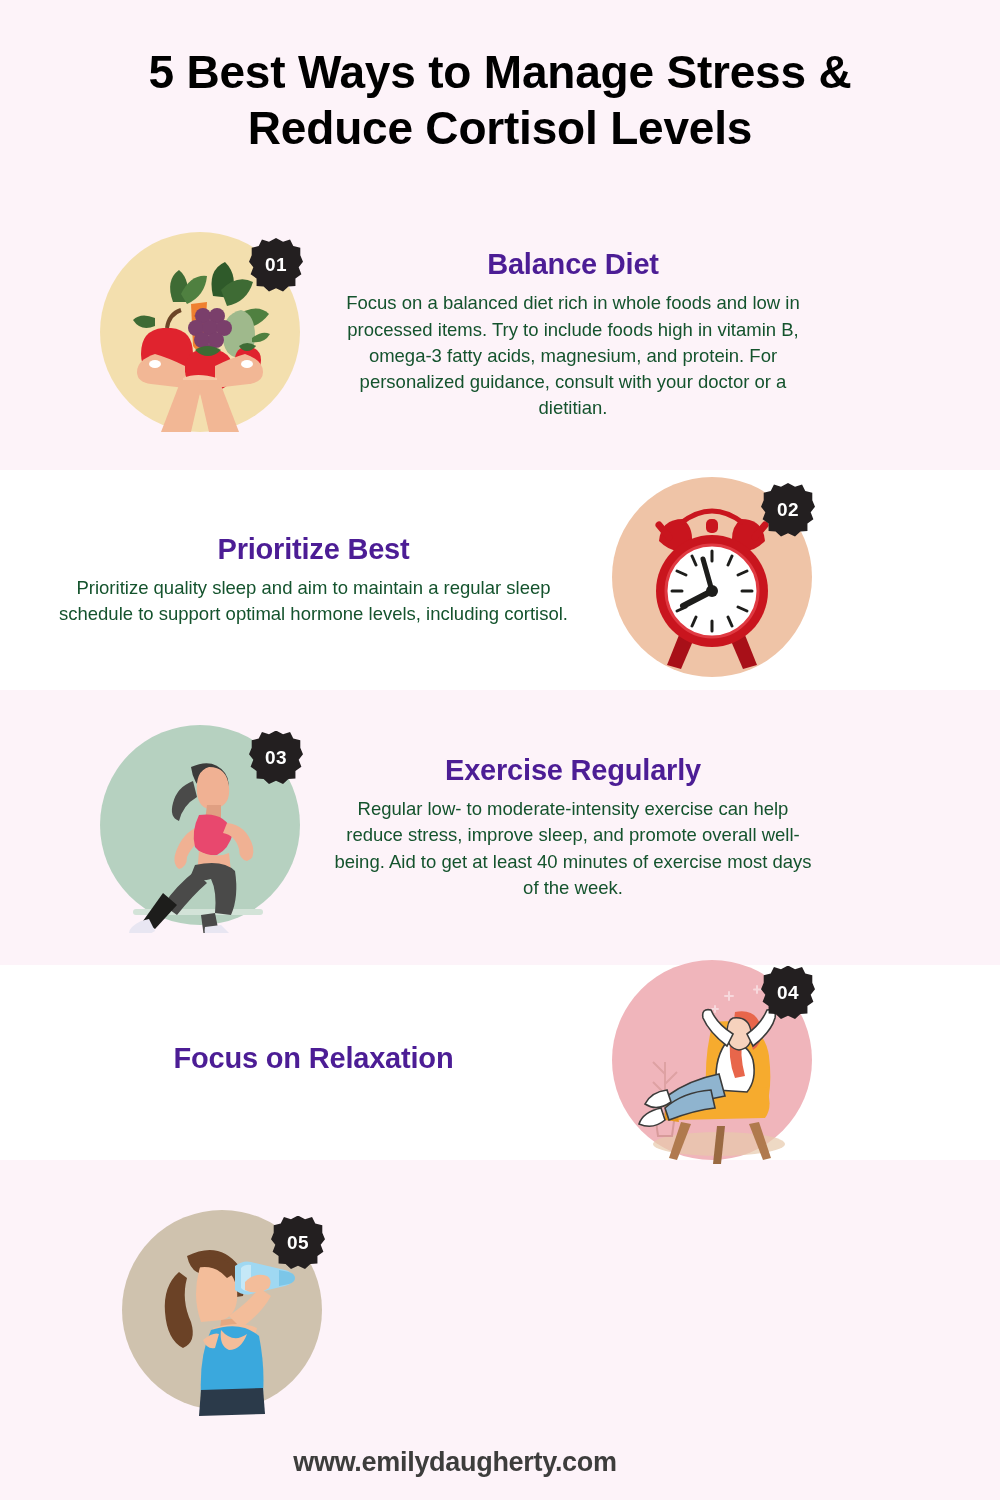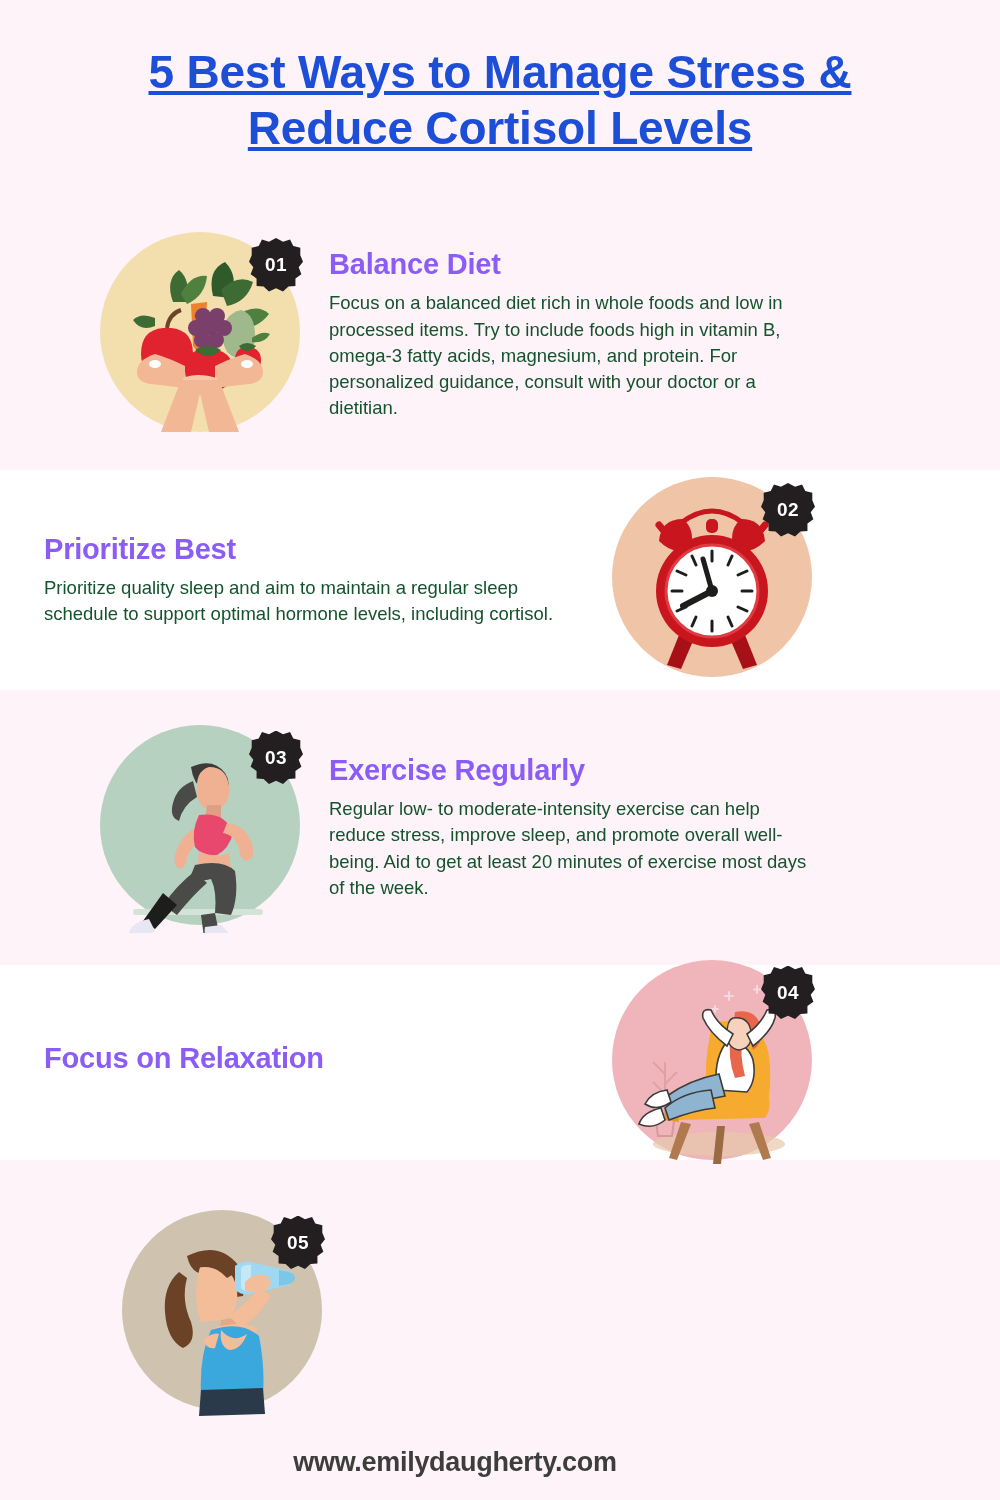--- a/index.html
+++ b/index.html
@@ -34,22 +34,21 @@
     justify-content: center;
     background: #fdf3f9;
   }
   .title {
     width: 860px;
     text-align: center;
     font-size: 46px;
     line-height: 1.22;
     font-weight: bold;
     letter-spacing: -0.2px;
-    color: #1d4ed8;
-    text-decoration: underline;
+    color: #000000;
   }
 
   
   .band {
     position: absolute;
     left: 0;
     width: 1000px;
     display: flex;
     align-items: center;
   }
@@ -61,20 +60,21 @@
   .band-3 { top: 690px;  height: 275px; }
   .band-4 { top: 965px;  height: 195px; }
   .band-5 { top: 1180px; height: 265px; padding-left: 22px; }
 
   .row {
     display: flex;
     align-items: center;
     width: 912px;
     padding: 0 95px;
     gap: 24px;
+    text-align: center;
   }
   .row.reverse { flex-direction: row-reverse; padding-left: 44px; }
 
   
   .medallion {
     position: relative;
     flex: 0 0 210px;
     width: 210px;
     height: 210px;
   }
@@ -115,21 +115,21 @@
   }
 
   
   .text {
     flex: 1 1 auto;
     max-width: 560px;
   }
   .item-title {
     font-size: 29px;
     font-weight: bold;
-    color: #8b5cf6;
+    color: #4c1d95;
     margin-bottom: 9px;
     letter-spacing: -0.2px;
   }
   .item-body {
     font-size: 18.5px;
     line-height: 1.42;
     color: #14532d;
   }
 
   
@@ -301,21 +301,21 @@
           <path d="M120 190 l6 30 l-16 2 l-4 -30 z" fill="#4a4a49"></path>
 
           <path d="M46 198 q-12 6 -12 12 q14 6 26 -2 l-6 -12 z" fill="#e8e6f2"></path>
           <path d="M110 204 q-2 12 8 14 q14 2 18 -6 l-10 -10 z" fill="#e8e6f2"></path>
         </svg>
         <div class="badge">03</div>
       </div>
 
       <div class="text">
         <div class="item-title">Exercise Regularly</div>
-        <div class="item-body">Regular low- to moderate-intensity exercise can help reduce stress, improve sleep, and promote overall well-being.  Aid to get at least 20 minutes of exercise most days of the week.</div>
+        <div class="item-body">Regular low- to moderate-intensity exercise can help reduce stress, improve sleep, and promote overall well-being.  Aid to get at least 40 minutes of exercise most days of the week.</div>
       </div>
 
     </div>
   </div>
 
   <div class="band white band-4">
     <div class="row reverse">
 
       <div class="medallion">
         <div class="disc" style="background:#f0b5bb"></div>

